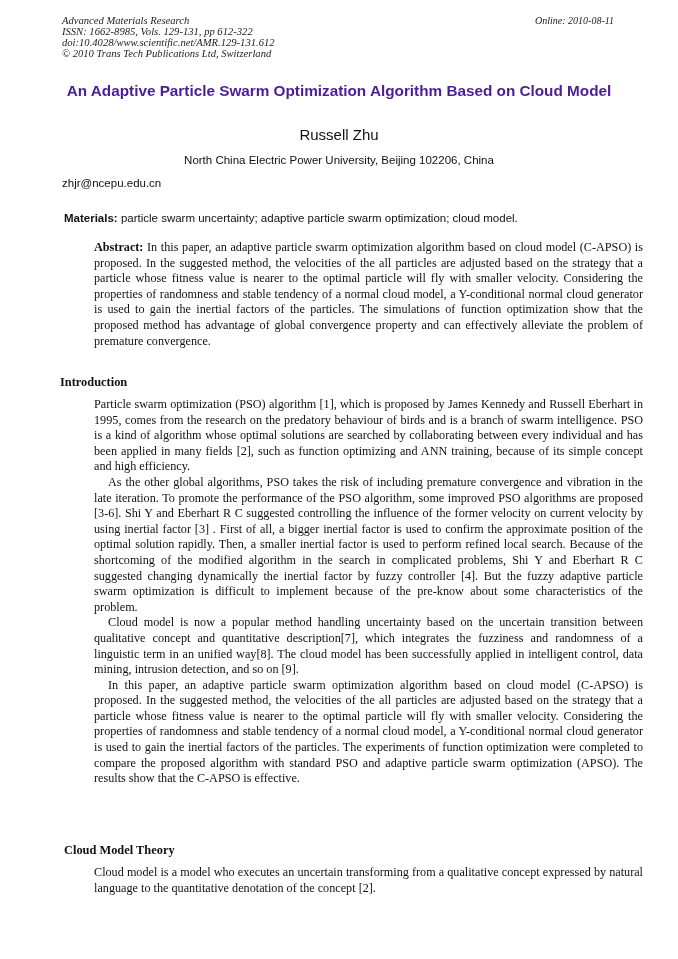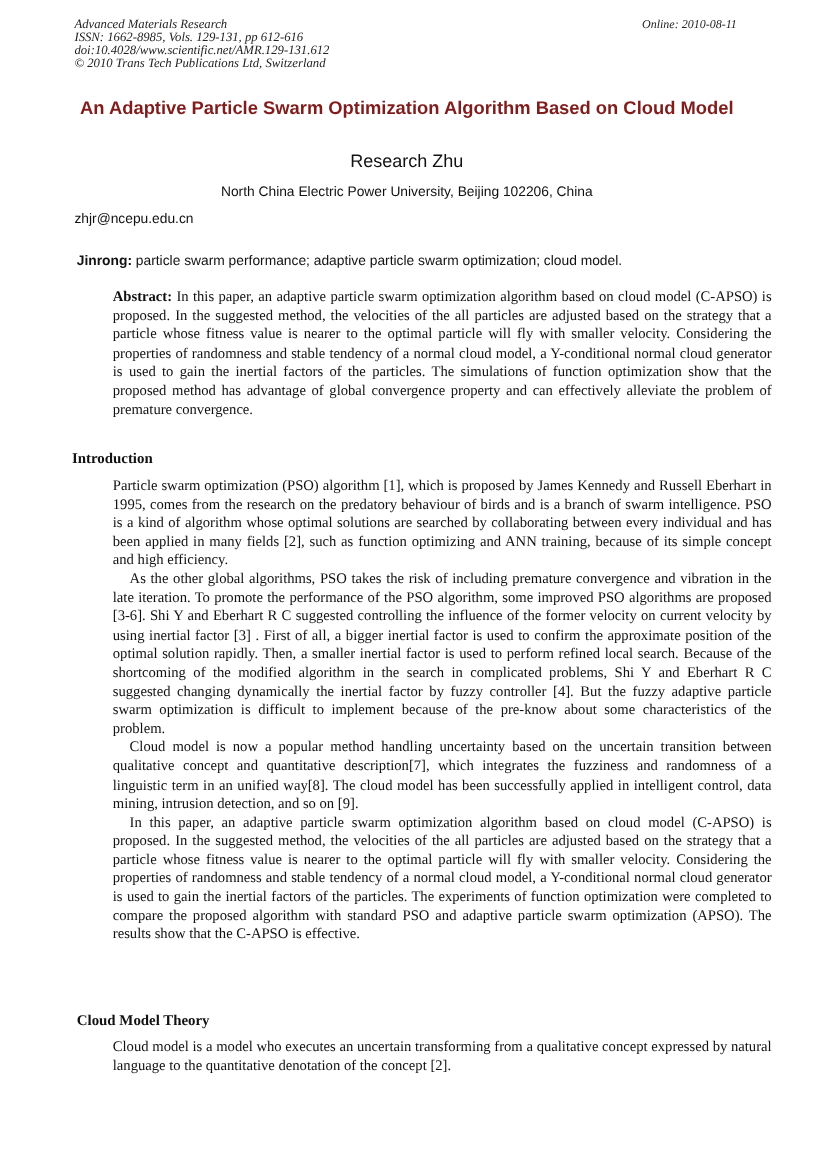--- a/index.html
+++ b/index.html
@@ -1,21 +1,21 @@
 <!DOCTYPE html>
 <html><head>
 <meta charset="utf-8">
 <style>
   html, body { margin: 0; padding: 0; background: #ffffff; }
   body { width: 678px; height: 959px; position: relative; overflow: hidden; color: #111; }
   .page { position: absolute; left: 0; top: 0; width: 678px; height: 845px; }
   .hdr { position: absolute; top: 15px; left: 62px; font-family: "Liberation Serif", serif; font-style: italic; font-size: 10.6px; line-height: 11px; color: #222; }
   .hdr div { white-space: nowrap; }
   .online { position: absolute; top: 15px; right: 64px; font-family: "Liberation Serif", serif; font-style: italic; font-size: 10px; line-height: 11px; color: #222; }
-  .title { position: absolute; top: 81px; left: 62px; width: 554px; text-align: center; font-family: "Liberation Sans", sans-serif; font-weight: bold; font-size: 15.3px; line-height: 19px; color: #7f1d1d; }
+  .title { position: absolute; top: 81px; left: 62px; width: 554px; text-align: center; font-family: "Liberation Sans", sans-serif; font-weight: bold; font-size: 15.3px; line-height: 19px; color: #4c1d95; }
   .author { position: absolute; top: 126px; left: 62px; width: 554px; text-align: center; font-family: "Liberation Sans", sans-serif; font-size: 15px; line-height: 18px; }
   .affil { position: absolute; top: 153px; left: 62px; width: 554px; text-align: center; font-family: "Liberation Sans", sans-serif; font-size: 11.5px; line-height: 14px; }
   .email { position: absolute; top: 176px; left: 62px; width: 554px; font-family: "Liberation Sans", sans-serif; font-size: 11.5px; line-height: 14px; }
   .keywords { position: absolute; top: 211px; left: 64px; width: 552px; font-family: "Liberation Sans", sans-serif; font-size: 11.5px; line-height: 14px; white-space: nowrap; }
   .keywords b { font-weight: bold; }
   .body-text { position: absolute; left: 64px; width: 549px; font-family: "Liberation Serif", serif; font-size: 12.2px; line-height: 15.6px; text-align: justify; margin-left: 30px; }
   .body-text p { margin: 0; }
   .indent { text-indent: 14px; }
   .abstract { top: 240px; }
   .abstract b { font-weight: bold; }
@@ -24,32 +24,32 @@
   .h-cloud { position: absolute; top: 843px; left: 64px; font-family: "Liberation Serif", serif; font-weight: bold; font-size: 12.4px; line-height: 15px; }
   .cloud { top: 865px; }
 </style>
 </head>
 <body>
 
 <div class="page">
 
   <div class="hdr">
     <div>Advanced Materials Research</div>
-    <div>ISSN: 1662-8985, Vols. 129-131, pp 612-616</div>
+    <div>ISSN: 1662-8985, Vols. 129-131, pp 612-322</div>
     <div>doi:10.4028/www.scientific.net/AMR.129-131.612</div>
     <div>© 2010 Trans Tech Publications Ltd, Switzerland</div>
   </div>
   <div class="online">Online: 2010-08-11</div>
 
   <div class="title">An Adaptive Particle Swarm Optimization Algorithm Based on Cloud Model</div>
-  <div class="author">Research Zhu</div>
+  <div class="author">Russell Zhu</div>
   <div class="affil">North China Electric Power University, Beijing 102206, China</div>
   <div class="email">zhjr@ncepu.edu.cn</div>
 
-  <div class="keywords"><b>Jinrong:</b><span> particle swarm performance; adaptive particle swarm optimization; cloud model.</span></div>
+  <div class="keywords"><b>Materials:</b><span> particle swarm uncertainty; adaptive particle swarm optimization; cloud model.</span></div>
 
   <div class="body-text abstract">
     <p><b>Abstract:</b><span> In this paper, an adaptive particle swarm optimization algorithm based on cloud model (C-APSO) is proposed. In the suggested method, the velocities of the all particles are adjusted based on the strategy that a particle whose fitness value is nearer to the optimal particle will fly with smaller velocity.  Considering the properties of randomness and stable tendency of a normal cloud model, a Y-conditional normal cloud generator is used to gain the inertial factors of the particles. The simulations of function optimization show that the proposed method has advantage of global convergence property and can effectively alleviate the problem of premature convergence.</span></p>
   </div>
 
   <div class="h-intro">Introduction</div>
   <div class="body-text intro">
     <p>Particle swarm optimization (PSO) algorithm [1], which is proposed by James Kennedy and Russell Eberhart in 1995, comes from the research on the predatory behaviour of birds and is a branch of swarm intelligence. PSO is a kind of algorithm whose optimal solutions are searched by collaborating between every individual and has been applied in many fields [2], such as function optimizing and ANN training, because of its simple concept and high efficiency.</p>
     <p class="indent">As the other global algorithms, PSO takes the risk of including premature convergence and vibration in the late iteration. To promote the performance of the PSO algorithm, some improved PSO algorithms are proposed [3-6]. Shi Y and Eberhart R C suggested controlling the influence of the former velocity on current velocity by using inertial factor [3] . First of all, a bigger inertial factor is used to confirm the approximate position of the optimal solution rapidly. Then, a smaller inertial factor is used to perform refined local search. Because of the shortcoming of the modified algorithm in the search in complicated problems, Shi Y and Eberhart R C suggested changing dynamically the inertial factor by fuzzy controller [4]. But the fuzzy adaptive particle swarm optimization is difficult to implement because of the pre-know about some characteristics of the problem.</p>
     <p class="indent">Cloud model is now a popular method handling uncertainty based on the uncertain transition between qualitative concept and quantitative description[7], which integrates the fuzziness and randomness of a linguistic term in an unified way[8]. The cloud model has been successfully applied in intelligent control, data mining, intrusion detection, and so on [9].</p>

